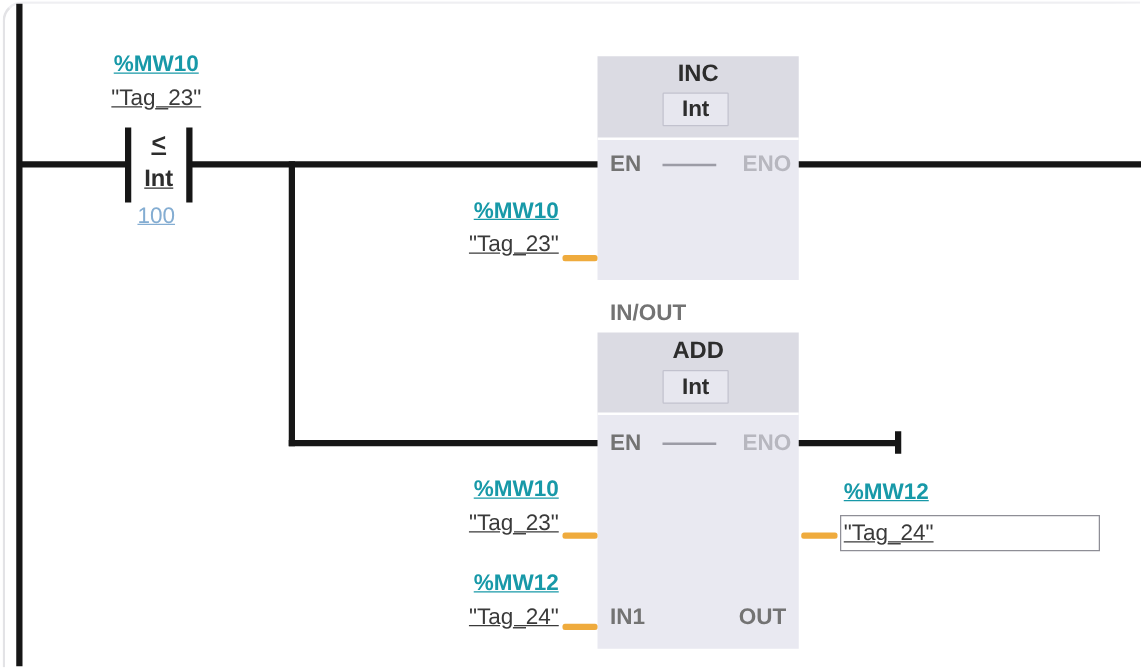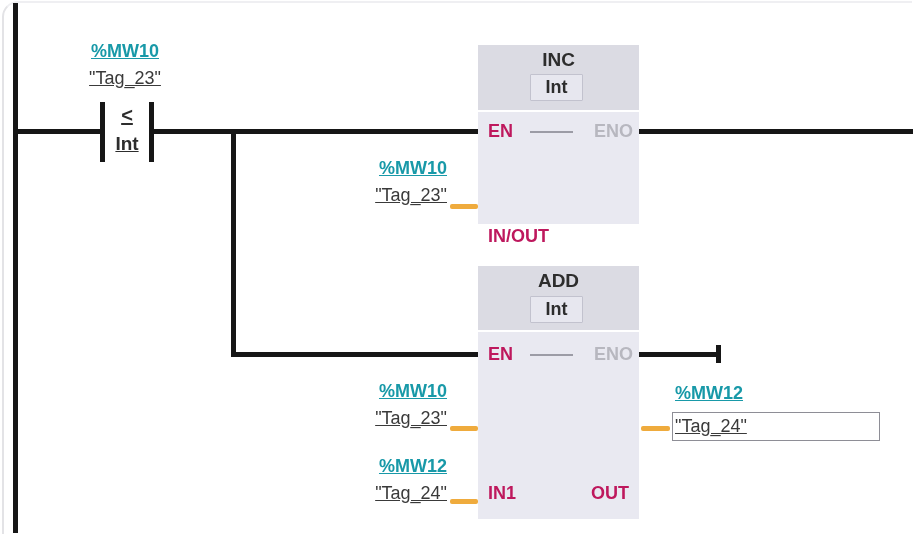--- a/index.html
+++ b/index.html
@@ -27,21 +27,21 @@
   .tc { text-align:center; }
   .tr { text-align:right; }
   
   .fb-header { background:#dbdbe3; border-bottom:2px solid #ffffff; }
   .fb-body   { background:#e9e9f1; }
   .fb-title  { color:#2d2d2d; font-weight:700; font-size:19px; text-align:center; }
   .type-box {
     background:#e7e7ef; border:1px solid #c2c2ce; border-radius:1px;
     color:#2d2d2d; font-weight:700; font-size:18px; text-align:center; line-height:25px;
   }
-  .pin   { color:#be185d; font-weight:700; font-size:18px; white-space:nowrap; }
+  .pin   { color:#737373; font-weight:700; font-size:18px; white-space:nowrap; }
   .pin-gray { color:#b7b7bf; font-weight:700; font-size:18px; }
   .dash { background:#9c9ca6; height:2px; }
   .out-field {
     background:#ffffff; border:1px solid #8e8e96;
     color:#3a3a3a; font-size:18px; line-height:26px; padding-left:2px; white-space:nowrap;
   }
 </style>
 </head>
 <body>
 
@@ -59,31 +59,32 @@
   <div class="abs wire" style="left:231px; top:352px; width:249px; height:4.5px;"></div>
   <div class="abs wire" style="left:638px; top:352px; width:82px; height:4.5px;"></div>
   <div class="abs wire" style="left:716px; top:345px; width:5px; height:18px;"></div>
 
   <div class="abs addr tc" style="left:60px; top:41px; width:130px;">%MW10</div>
   <div class="abs tag tc" style="left:60px; top:68px; width:130px;">"Tag_23"</div>
   <div class="abs wire" style="left:100px; top:102px; width:5px; height:60px;"></div>
   <div class="abs wire" style="left:149px; top:102px; width:5px; height:60px;"></div>
   <div class="abs cmp-op tc" style="left:105px; top:105px; width:44px;">&lt;</div>
   <div class="abs cmp-type tc" style="left:105px; top:134px; width:44px;">Int</div>
+  <div class="abs const tc" style="left:75px; top:162px; width:100px;">100</div>
 
   <div class="abs" style="left:478px; top:45px; width:161px; height:179px;">
     <div class="fb-header" style="position:absolute; left:0; top:0; width:161px; height:67px;">
       <div class="fb-title" style="position:absolute; left:0; top:4px; width:161px;">INC</div>
       <div class="type-box" style="position:absolute; left:52px; top:29px; width:53px; height:27px;">Int</div>
     </div>
     <div class="fb-body" style="position:absolute; left:0; top:67px; width:161px; height:112px;">
       <div class="pin" style="position:absolute; left:10px; top:9px;">EN</div>
       <div class="dash" style="position:absolute; left:52px; top:19px; width:43px;"></div>
       <div class="pin-gray" style="position:absolute; right:6px; top:9px;">ENO</div>
-      <div class="pin" style="position:absolute; left:10px; top:114px;">IN/OUT</div>
+      <div class="pin" style="position:absolute; left:10px; top:128px;">IN/OUT</div>
     </div>
   </div>
 
   <div class="abs addr tr" style="left:280px; top:158px; width:167px;">%MW10</div>
   <div class="abs tag tr" style="left:280px; top:185px; width:167px;">"Tag_23"</div>
   <div class="abs stub" style="left:450px; top:204px; width:28px; height:5px;"></div>
 
   <div class="abs" style="left:478px; top:266px; width:161px; height:301px;">
     <div class="fb-header" style="position:absolute; left:0; top:0; width:161px; height:66px;">
       <div class="fb-title" style="position:absolute; left:0; top:4px; width:161px;">ADD</div>

